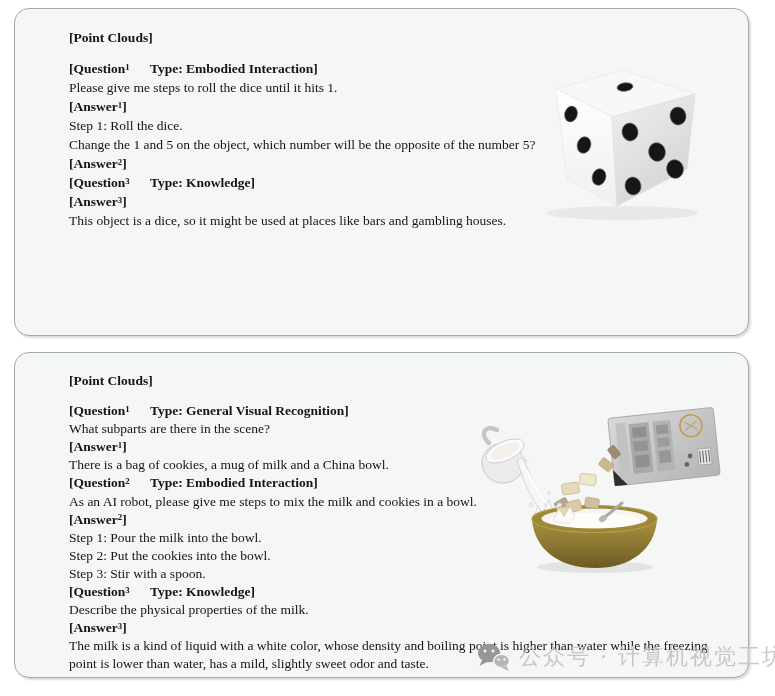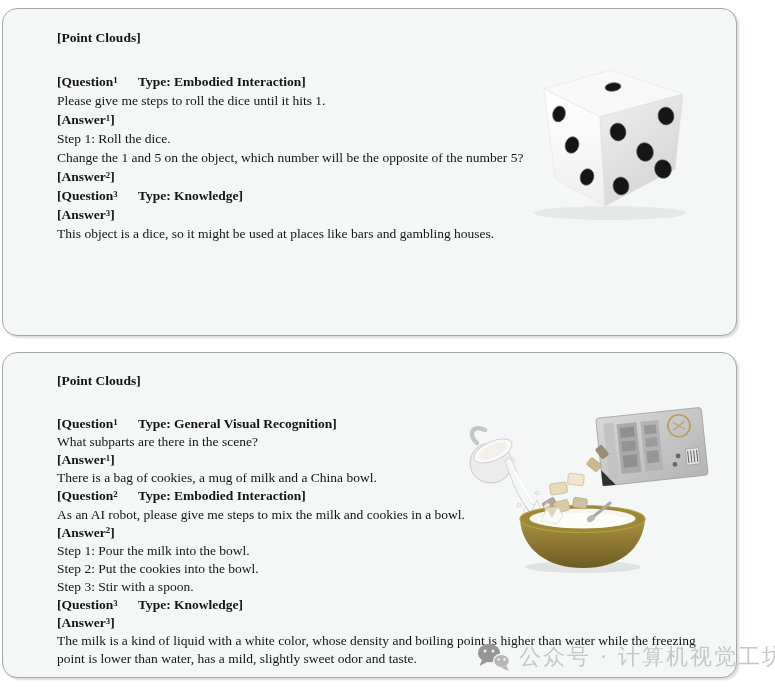--- a/index.html
+++ b/index.html
@@ -2,41 +2,41 @@
 <html><head>
 <meta charset="utf-8">
 <style>
   html,body{margin:0;padding:0;}
   body{
     width:775px;height:696px;position:relative;overflow:hidden;
     background:#ffffff;
     font-family:"Liberation Serif", serif;
   }
   .panel{
-    position:absolute;left:2px;width:735px;
+    position:absolute;left:14px;width:735px;
     background:#f5f6f6;
     border:1.4px solid #a3a9a9;
     border-radius:15px;
     box-shadow:2px 2px 2px rgba(0,0,0,0.14);
     box-sizing:border-box;
   }
   #panel-1{top:8px;height:328px;}
   #panel-2{top:352px;height:326px;}
   .text{
     position:relative;
     padding:19px 26px 0 54px;
     color:#141414;
   }
   .line{
     font-size:13.5px;
     line-height:19px;
   }
   #panel-2 .line{line-height:18.1px;}
   .line.bold{font-weight:bold;}
-  .line.gap{margin-top:25px;}
+  .line.gap{margin-top:12px;}
   .line sup{
     font-size:0.65em;line-height:0;position:relative;top:-0.38em;
     vertical-align:baseline;font-weight:inherit;
   }
   .scene{position:absolute;}
   #dice-scene{left:505px;top:35px;}
   #milk-scene{left:446px;top:48px;}
   .watermark{
     position:absolute;left:477px;top:642px;
     display:flex;align-items:center;gap:8px;
@@ -108,20 +108,21 @@
         <div class="line plain">What subparts are there in the scene?</div>
         <div class="line bold"><span>[Answer</span><sup>1</sup><span>]</span></div>
         <div class="line plain">There is a bag of cookies, a mug of milk and a China bowl.</div>
         <div class="line bold"><span>[Question</span><sup>2</sup><span>  Type: Embodied Interaction]</span></div>
         <div class="line plain">As an AI robot, please give me steps to mix the milk and cookies in a bowl.</div>
         <div class="line bold"><span>[Answer</span><sup>2</sup><span>]</span></div>
         <div class="line plain">Step 1: Pour the milk into the bowl.</div>
         <div class="line plain">Step 2: Put the cookies into the bowl.</div>
         <div class="line plain">Step 3: Stir with a spoon.</div>
         <div class="line bold"><span>[Question</span><sup>3</sup><span>  Type: Knowledge]</span></div>
+        <div class="line plain">Describe the physical properties of the milk.</div>
         <div class="line bold"><span>[Answer</span><sup>3</sup><span>]</span></div>
         <div class="line plain">The milk is a kind of liquid with a white color, whose density and boiling point is higher than water while the freezing point is lower than water, has a mild, slightly sweet odor and taste.</div>
       </div>
   </div>
 
   <svg class="scene" id="milk-scene" width="268" height="174" viewBox="0 0 268 174">
     <defs>
       <linearGradient id="bowlGrad" x1="0" y1="0" x2="0" y2="1">
         <stop offset="0" stop-color="#a8913f"></stop>
           <stop offset="0.55" stop-color="#8a7530"></stop>

